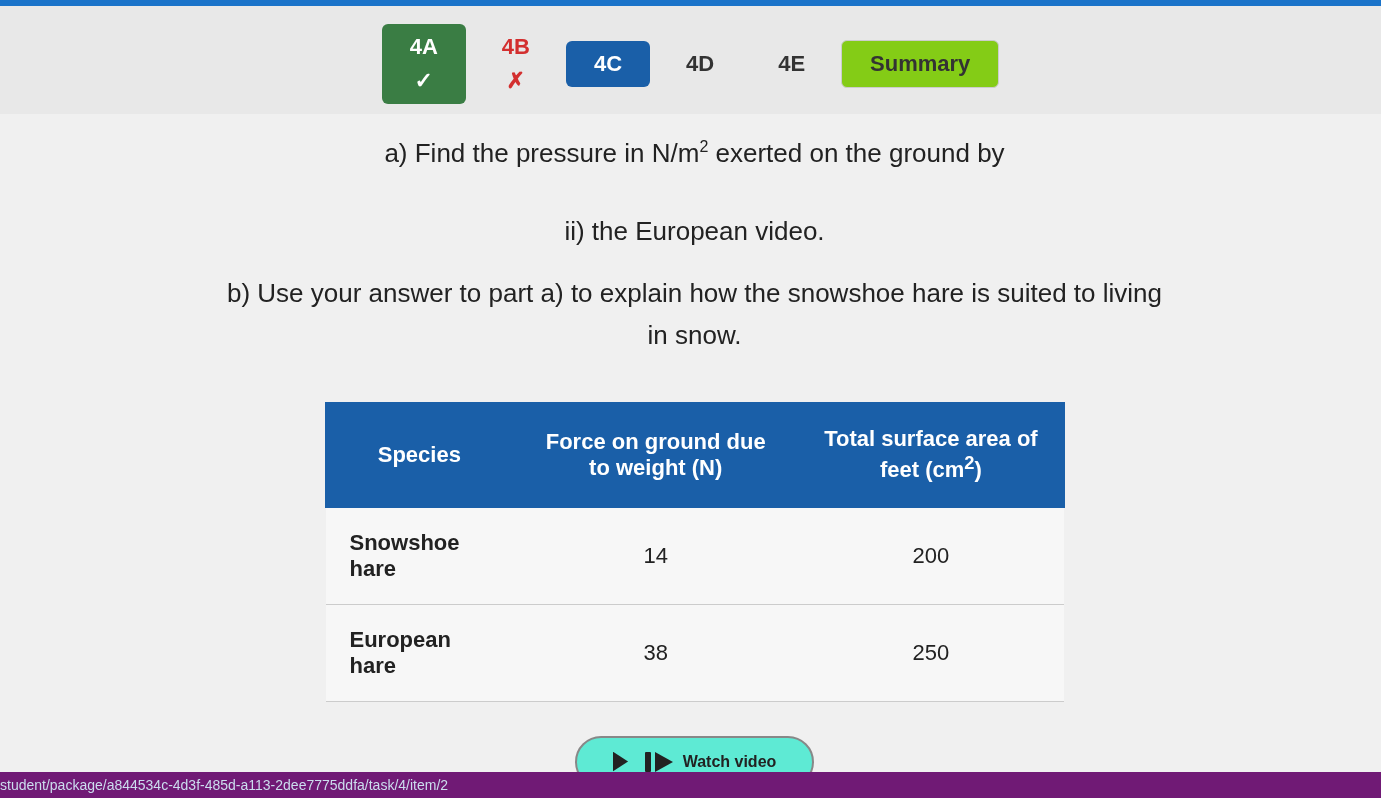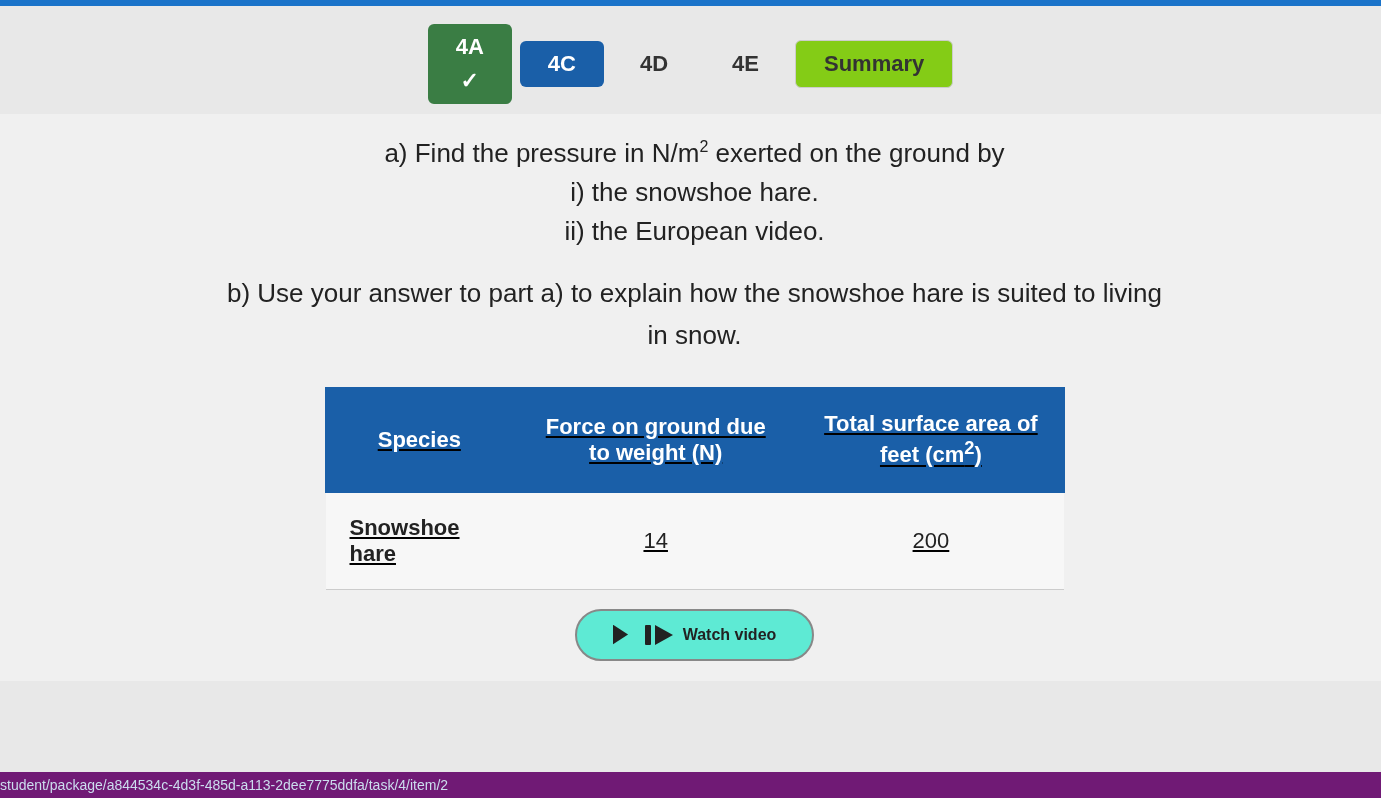--- a/index.html
+++ b/index.html
@@ -100,22 +100,21 @@
     .table-wrapper {
       display: flex;
       flex-direction: column;
       align-items: center;
       margin-top: 10px;
     }
 
     table {
       border-collapse: collapse;
       width: 740px;
-      margin: 1px auto;
-      text-decoration: underline;
+      margin: 16px auto;
     }
 
     thead tr {
       background: #1a5fa8;
       color: #fff;
     }
 
     thead th {
       padding: 22px 24px;
       font-size: 22px;
@@ -208,41 +207,45 @@
 </head>
 <body>
 
 <div class="top-bar"></div>
 
 <div class="tab-nav">
   <button class="tab success">
     <span>4A</span>
     <span>✓</span>
   </button>
+  <button class="tab error">
+    <span>4B</span>
+    <span style="color:#d32f2f;">✗</span>
+  </button>
   <button class="tab active">
     <span>4C</span>
   </button>
   <button class="tab">
     <span>4D</span>
   </button>
   <button class="tab">
     <span>4E</span>
   </button>
   <button class="tab summary">
     <span>Summary</span>
   </button>
 </div>
 
 <div class="main-content">
 
   <div class="question-text question-a">
     <span>
       a) Find the pressure in N/m<sup>2</sup> exerted on the ground by
     </span><br>
-    <span>i) the snowshoe hare.</span><br>
+    <br>
     <span>ii) the European video.</span>
   </div>
 
   <div class="question-b">
     <span>b) Use your answer to part a) to explain how the snowshoe hare is suited to living<br>in snow.</span>
   </div>
 
   <div class="table-wrapper">
     <table>
       <thead>
@@ -257,20 +260,25 @@
             Total surface area of feet (cm<sup>2</sup>)
           </th>
         </tr>
       </thead>
       <tbody>
         <tr>
           <td>Snowshoe hare</td>
           <td>14</td>
           <td>200</td>
         </tr>
+        <tr>
+          <td>European hare</td>
+          <td>38</td>
+          <td>250</td>
+        </tr>
       </tbody>
     </table>
 
     <button class="watch-video-btn">
       <span class="video-icon">
         <span class="video-icon-rect"></span>
         <span class="video-icon-triangle"></span>
       </span>
       <span>Watch video</span>
     </button>

